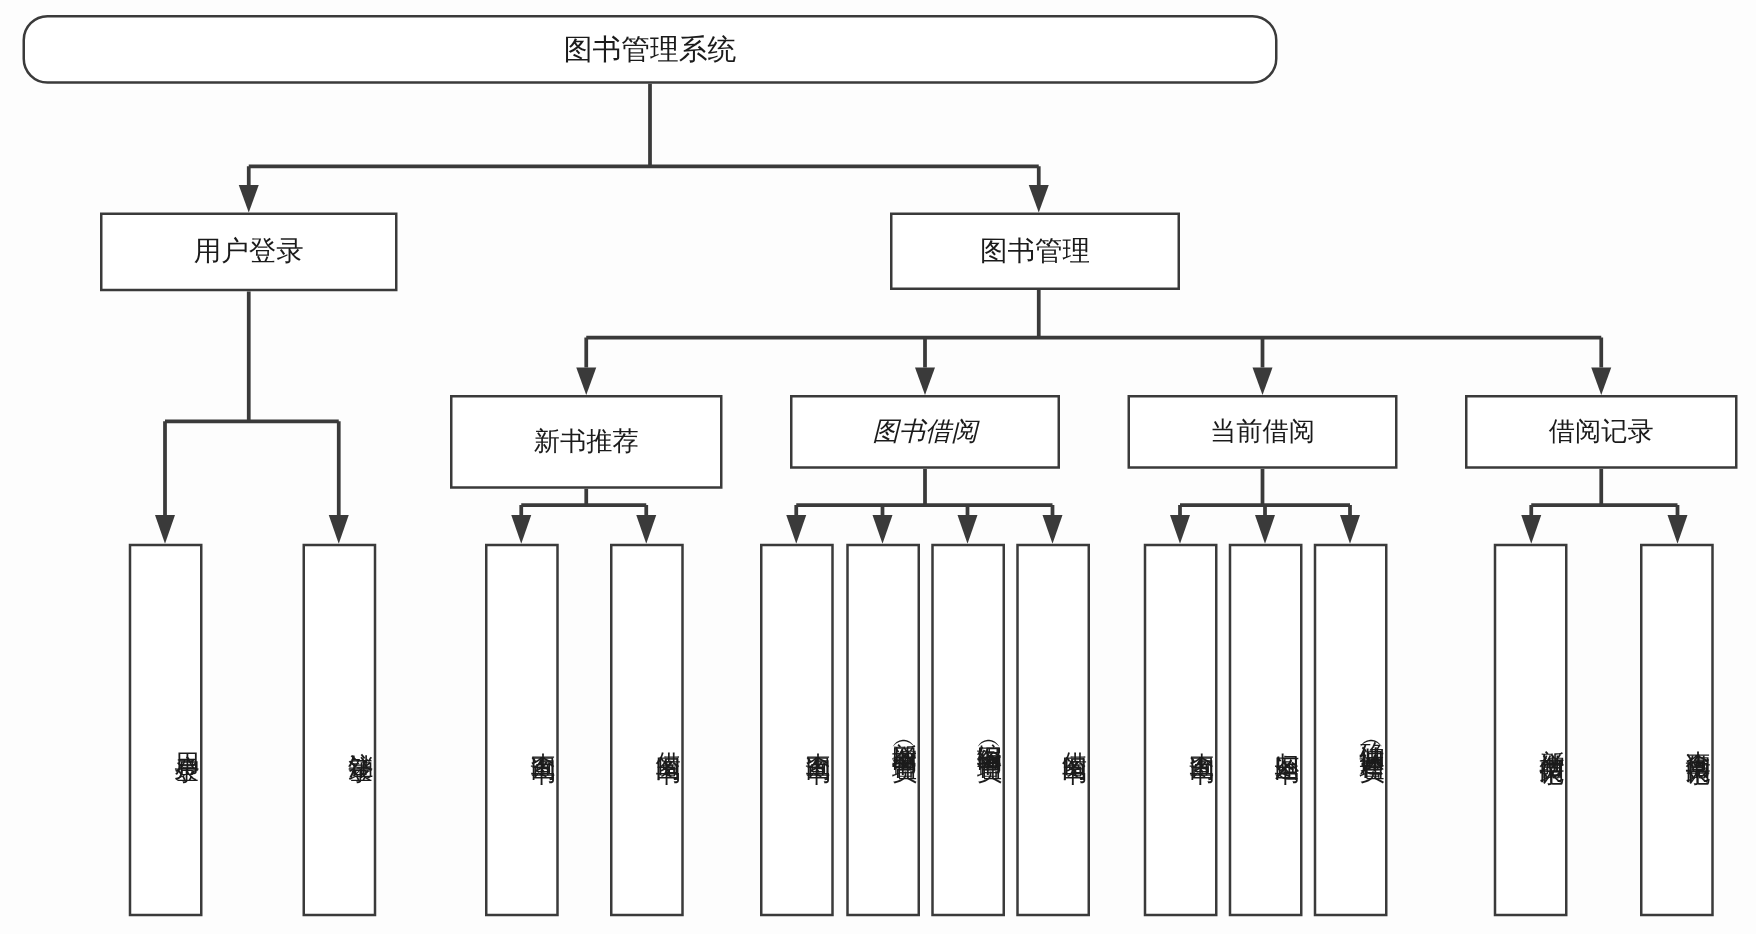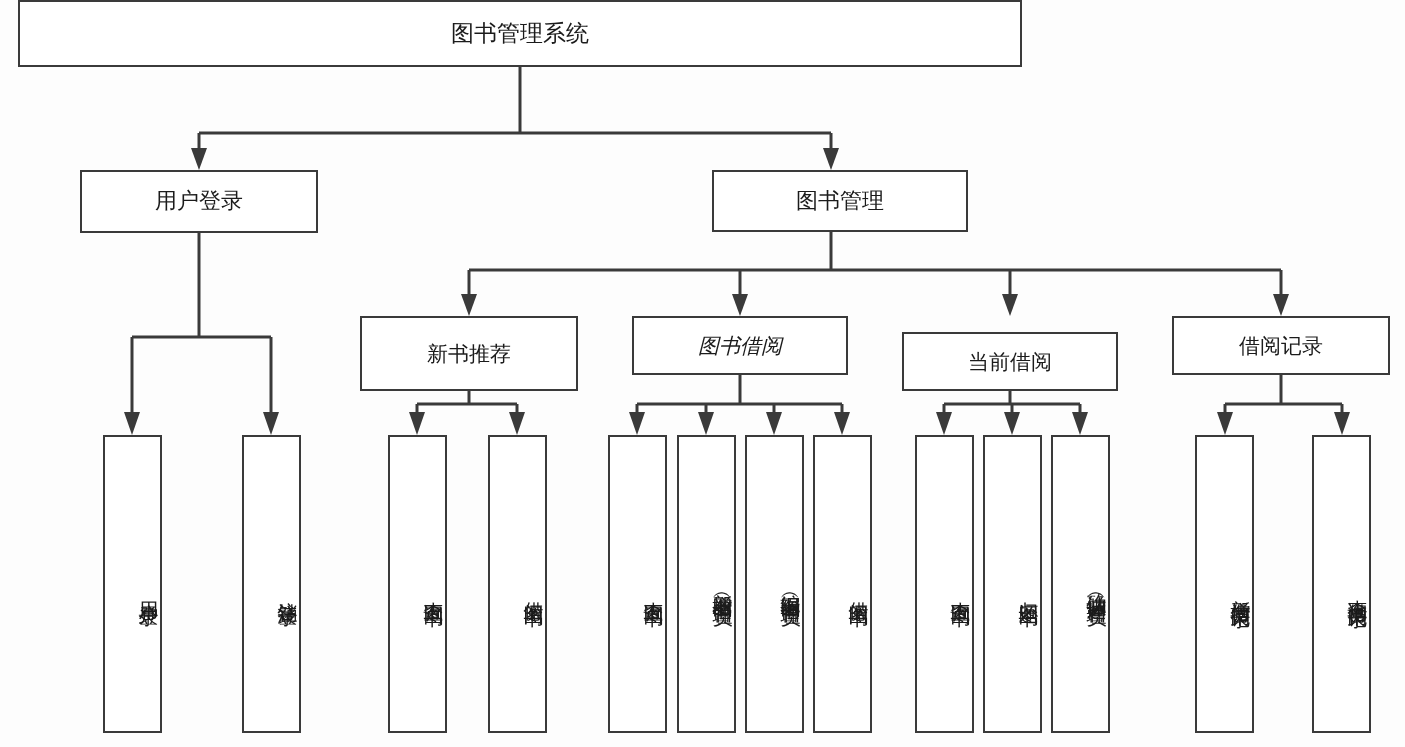--- a/index.html
+++ b/index.html
@@ -107,28 +107,28 @@
     <polygon class="ah" points="1072,412 1088,412 1080,435"></polygon>
 
     <path class="lk" d="M1281,375 L1281,404"></path>
     <path class="lk" d="M1225,404 L1342,404"></path>
     <path class="lk" d="M1225,404 L1225,412"></path>
     <path class="lk" d="M1342,404 L1342,412"></path>
     <polygon class="ah" points="1217,412 1233,412 1225,435"></polygon>
     <polygon class="ah" points="1334,412 1350,412 1342,435"></polygon>
   </svg>
 
-  <div class="node root" style="left:18px;top:0;width:1004px;height:67px;">图书管理系统</div>
+  <div class="node root" style="left:18px;top:12px;width:1004px;height:55px;border-radius:20px;">图书管理系统</div>
 
   <div class="node lvl2" style="left:80px;top:170px;width:238px;height:63px;">用户登录</div>
-  <div class="node lvl2" style="left:712px;top:170px;width:256px;height:62px;font-family:Liberation Serif, serif;">图书管理</div>
+  <div class="node lvl2" style="left:712px;top:170px;width:232px;height:62px;font-family:Liberation Serif, serif;">图书管理</div>
 
   <div class="node lvl3" style="left:360px;top:316px;width:218px;height:75px;">新书推荐</div>
   <div class="node lvl3" style="left:632px;top:316px;width:216px;height:59px;font-style:italic;">图书借阅</div>
-  <div class="node lvl3" style="left:902px;top:332px;width:216px;height:59px;">当前借阅</div>
+  <div class="node lvl3" style="left:902px;top:316px;width:216px;height:59px;">当前借阅</div>
   <div class="node lvl3" style="left:1172px;top:316px;width:218px;height:59px;text-align:center;">借阅记录</div>
 
   <div class="node leaf" style="left:103px;top:435px;width:59px;height:298px;">用户登录</div>
   <div class="node leaf" style="left:242px;top:435px;width:59px;height:298px;">注销登录</div>
 
   <div class="node leaf" style="left:388px;top:435px;width:59px;height:298px;">查询图书</div>
   <div class="node leaf" style="left:488px;top:435px;width:59px;height:298px;">借阅图书</div>
 
   <div class="node leaf" style="left:608px;top:435px;width:59px;height:298px;">查询图书</div>
   <div class="node leaf tall" style="left:677px;top:435px;width:59px;height:298px;">新增图书（管理员）</div>

